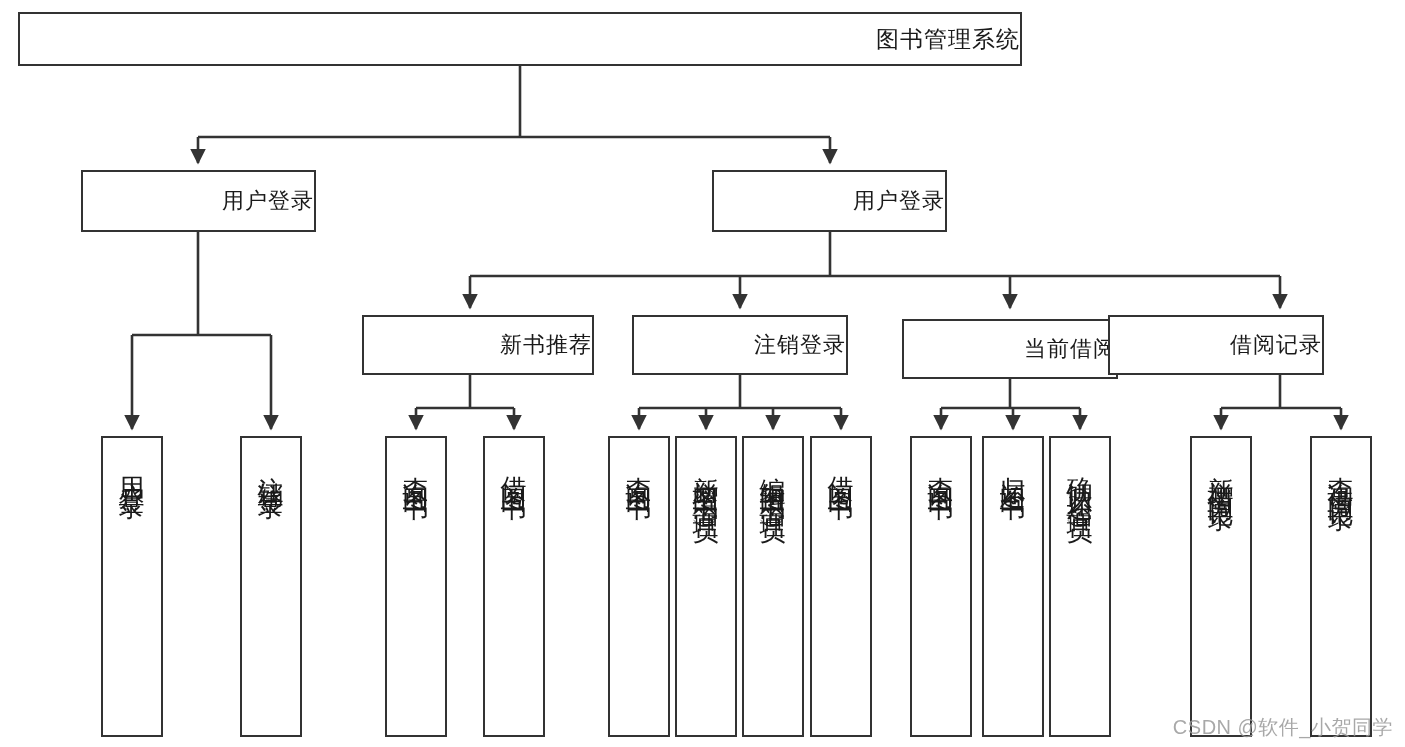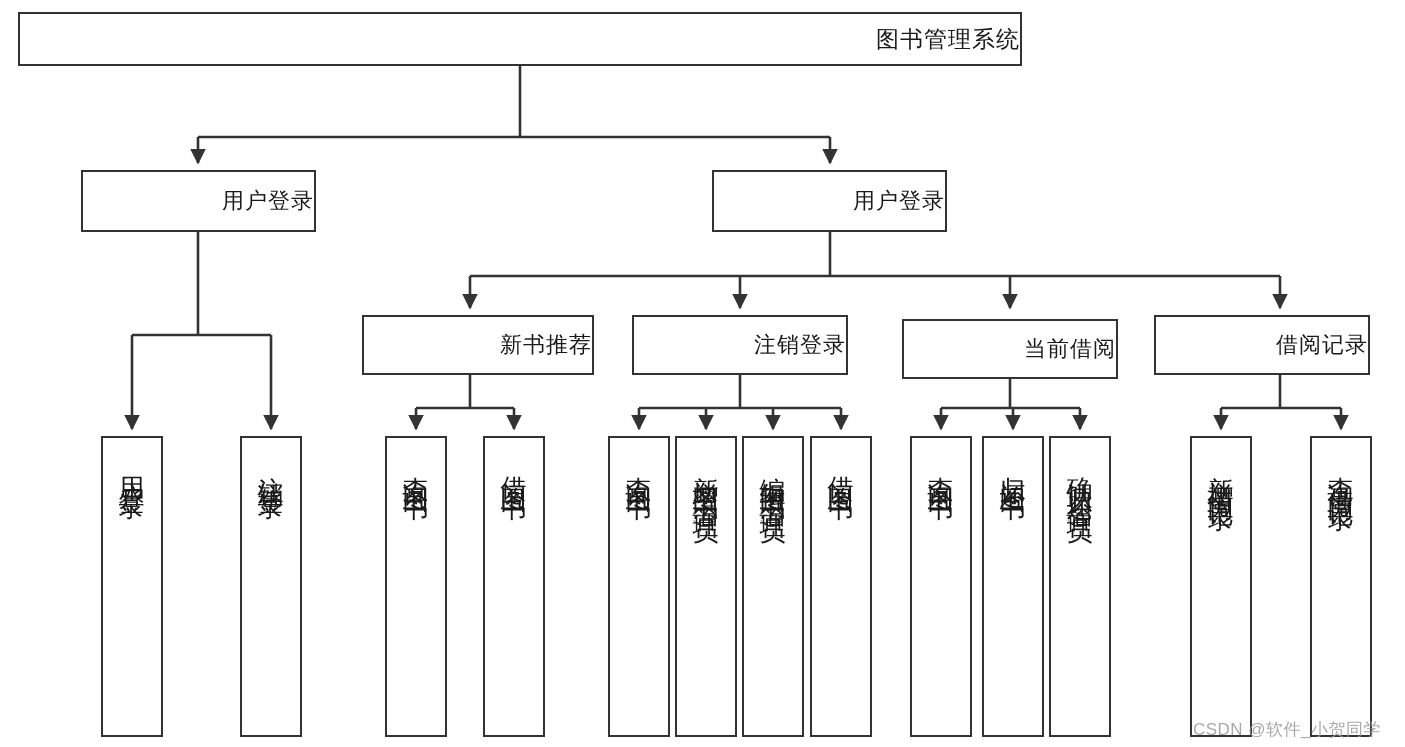--- a/index.html
+++ b/index.html
@@ -33,23 +33,23 @@
   .node.v .lbl {
     writing-mode:vertical-rl;
     text-orientation:upright;
     font-size:26px;
     letter-spacing:6px;
     line-height:1;
     white-space:nowrap;
   }
   .watermark {
     position:absolute;
-    right:24px;
+    right:12px;
     bottom:6px;
-    font-size:17px;
+    font-size:20px;
     color:#9a9a9a;
     letter-spacing:0.5px;
     white-space:nowrap;
     opacity:0.85;
   }
 </style>
 </head>
 <body>
 
 <div id="stage">
@@ -117,21 +117,21 @@
 
   <div class="node h" style="left:362px;top:315px;width:232px;height:60px;">
     <span class="lbl">新书推荐</span>
   </div>
   <div class="node h" style="left:632px;top:315px;width:216px;height:60px;">
     <span class="lbl">注销登录</span>
   </div>
   <div class="node h" style="left:902px;top:319px;width:216px;height:60px;">
     <span class="lbl">当前借阅</span>
   </div>
-  <div class="node h" style="left:1154px;top:315px;width:216px;height:60px;">
+  <div class="node h" style="left:1108px;top:315px;width:216px;height:60px;">
     <span class="lbl">借阅记录</span>
   </div>
 
   <div class="node v" style="left:101px;top:436px;width:62px;height:301px;">
     <span class="lbl">用户登录</span>
   </div>
   <div class="node v" style="left:240px;top:436px;width:62px;height:301px;">
     <span class="lbl">注销登录</span>
   </div>
 

